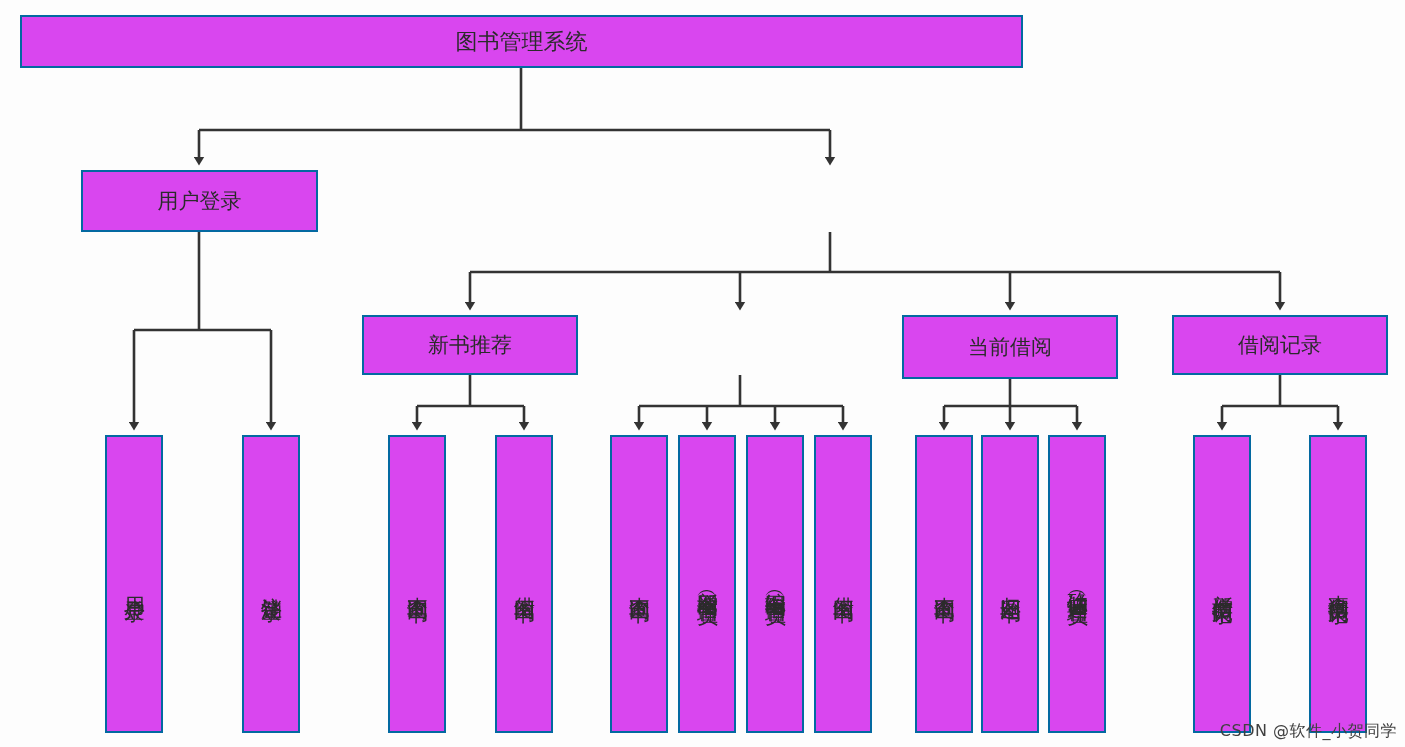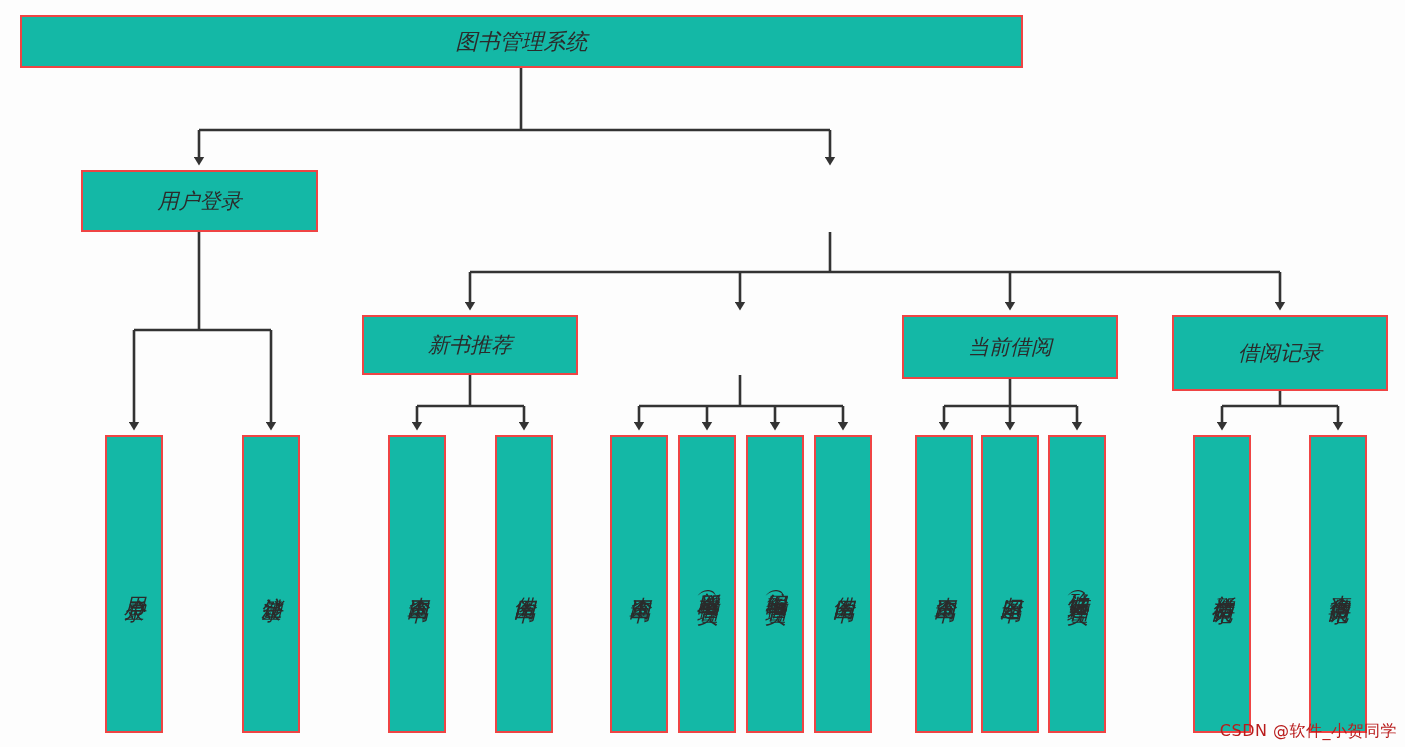--- a/index.html
+++ b/index.html
@@ -18,27 +18,26 @@
   #svg-layer {
     position: absolute;
     left: 0;
     top: 0;
     width: 1405px;
     height: 747px;
   }
   .node {
     position: absolute;
     box-sizing: border-box;
-    background: #14b8a6;
-    border: 2px solid #ef4444;
+    background: #d946ef;
+    border: 2px solid #0369a1;
     display: flex;
     align-items: center;
     justify-content: center;
     z-index: 2;
-    font-style: italic;
   }
   .node-label {
     color: #2b2b2b;
     line-height: 1.18;
     text-align: center;
     white-space: nowrap;
   }
   .node.h .node-label {
     font-size: 21px;
   }
@@ -54,21 +53,21 @@
     text-orientation: upright;
     font-size: 21px;
     letter-spacing: 2px;
     white-space: nowrap;
   }
   #watermark {
     position: absolute;
     right: 8px;
     bottom: 5px;
     font-size: 16px;
-    color: #b91c1c;
+    color: #404040;
     letter-spacing: 0.5px;
     z-index: 5;
     white-space: nowrap;
     font-family: "DejaVu Sans", "Liberation Sans", sans-serif;
   }
 </style>
 </head>
 <body>
 
 <div id="canvas">
@@ -146,21 +145,21 @@
 
   <div class="node h" style="left:362px; top:315px; width:216px; height:60px;">
     <span class="node-label">新书推荐</span>
   </div>
 
 
   <div class="node h" style="left:902px; top:315px; width:216px; height:64px;">
     <span class="node-label">当前借阅</span>
   </div>
 
-  <div class="node h" style="left:1172px; top:315px; width:216px; height:76px;">
+  <div class="node h" style="left:1172px; top:315px; width:216px; height:60px;">
     <span class="node-label">借阅记录</span>
   </div>
 
   <div class="node v" style="left:105px; top:435px; width:58px; height:298px;">
     <span class="node-label">用户登录</span>
   </div>
 
   <div class="node v" style="left:242px; top:435px; width:58px; height:298px;">
     <span class="node-label">注销登录</span>
   </div>

